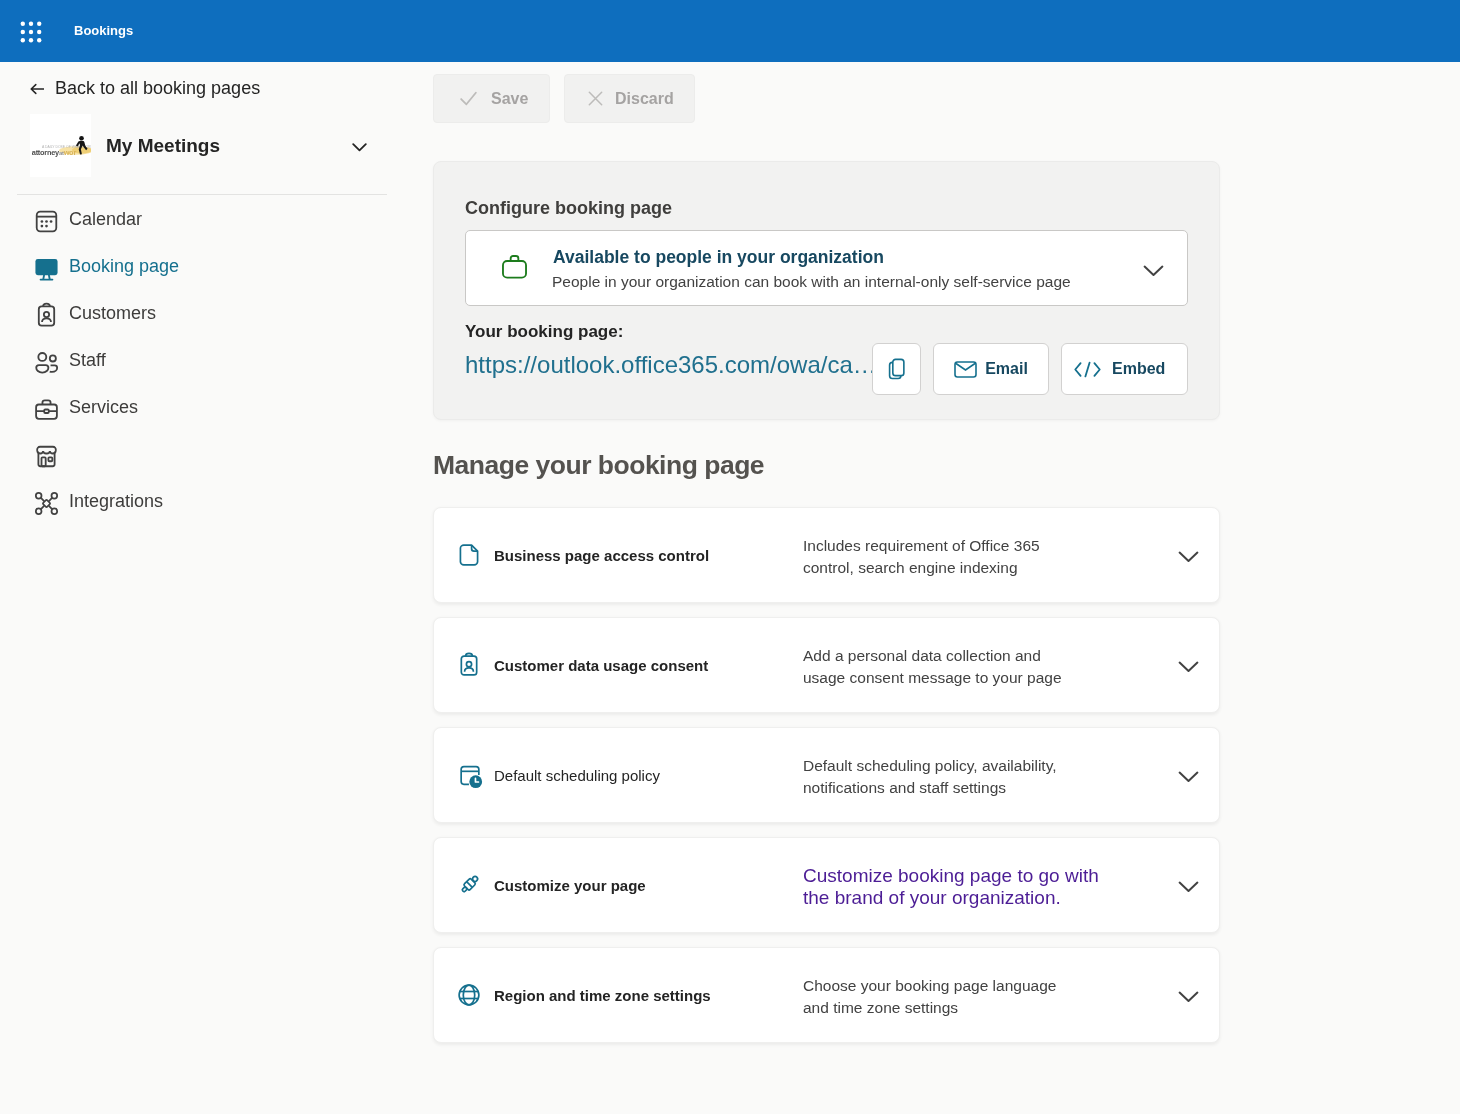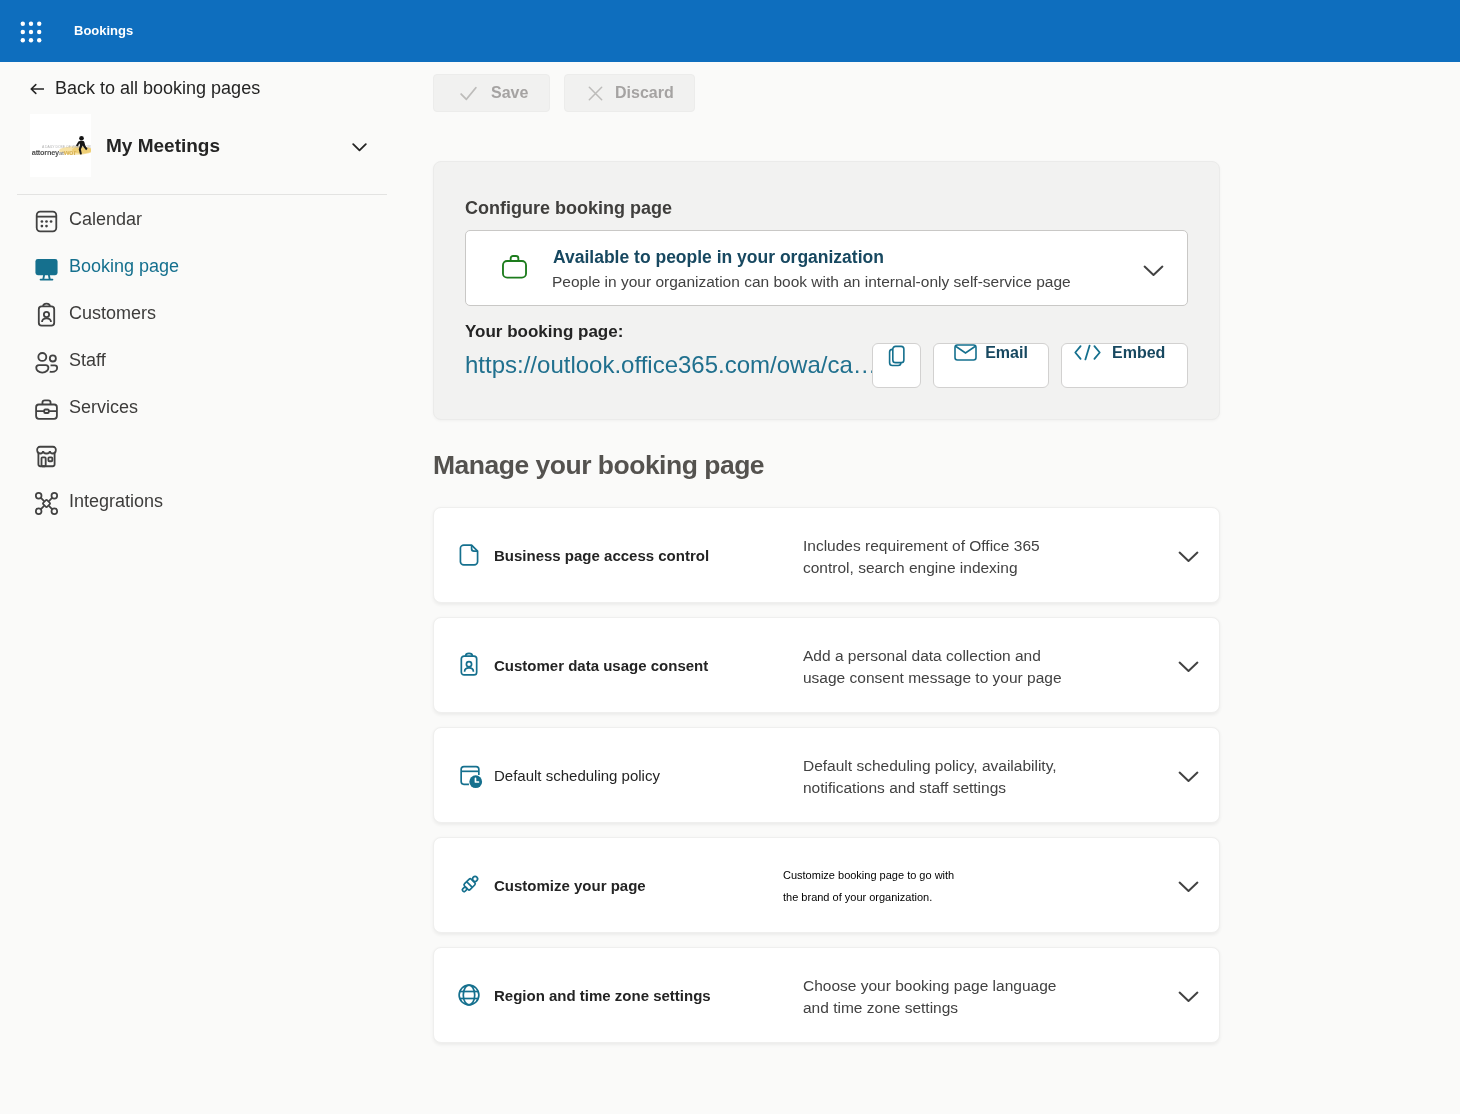--- a/index.html
+++ b/index.html
@@ -14,34 +14,34 @@
 #backarrow { position:absolute; left:26px; top:80px; }
 #logo { position:absolute; left:30px; top:114px; width:61px; height:63px; background:#fff; }
 #brand { position:absolute; left:106px; top:135px; font-size:19px; font-weight:bold; color:#242424; }
 #brandchev { position:absolute; left:352px; top:143px; }
 #divider { position:absolute; left:17px; top:194px; width:370px; height:1px; background:#e3e3e2; }
 .nav { position:absolute; left:0; width:420px; height:47px; }
 .nav .ic { position:absolute; left:33px; top:12px; }
 .nav .tx { position:absolute; left:69px; top:0; height:47px; line-height:47px; font-size:18px; color:#3d3c3b; }
 .nav.sel .tx { color:#15708e; }
 
-.cmdbtn { position:absolute; top:74px; height:38px; background:#f1f1f0; border:1px solid #ececeb; border-radius:4px; color:#a5a3a2; font-size:16px; font-weight:bold; display:flex; align-items:center; }
+.cmdbtn { position:absolute; top:74px; height:49px; background:#f1f1f0; border:1px solid #ececeb; border-radius:4px; color:#a5a3a2; font-size:16px; font-weight:bold; display:flex; align-items:center; }
 #savebtn { left:433px; width:117px; }
 #discbtn { left:564px; width:131px; }
 
 #panel { position:absolute; left:433px; top:161px; width:787px; height:259px; background:#f2f2f1; border:1px solid #ebebea; border-radius:8px; box-shadow:0 1px 3px rgba(0,0,0,0.04); }
 #cfg-t { position:absolute; left:465px; top:198px; font-size:18px; font-weight:bold; color:#3f3e3c; }
 #selbox { position:absolute; left:465px; top:230px; width:723px; height:76px; background:#fff; border:1px solid #c9c8c6; border-radius:5px; }
 #sel-title { position:absolute; left:553px; top:247px; font-size:17.5px; font-weight:bold; color:#174860; }
 #sel-sub { position:absolute; left:552px; top:273px; font-size:15.5px; color:#424242; }
 #sel-brief { position:absolute; left:501px; top:254px; }
 #sel-chev { position:absolute; left:1143px; top:265px; }
 #ybp { position:absolute; left:465px; top:322px; font-size:17px; font-weight:bold; color:#242424; }
 #url { position:absolute; left:465px; top:351px; font-size:24px; color:#20708e; }
-.wbtn { position:absolute; top:343px; height:45px; background:#fff; border:1px solid #d2d1d0; border-radius:6px; display:flex; justify-content:center; font-size:16px; font-weight:bold; color:#174860; }
+.wbtn { position:absolute; top:343px; height:52px; background:#fff; border:1px solid #d2d1d0; border-radius:6px; display:flex; align-items:center; justify-content:center; font-size:16px; font-weight:bold; color:#174860; }
 #copybtn { left:872px; width:49px; }
 #emailbtn { left:933px; width:116px; }
 #embedbtn { left:1061px; width:127px; font-size:16px; justify-content:flex-start; padding-left:11px; }
 
 #manage { position:absolute; left:433px; top:450px; font-size:26.5px; font-weight:bold; color:#54524f; letter-spacing:-0.5px; }
 .card { position:absolute; left:433px; width:787px; height:96px; background:#fff; border:1px solid #efefee; border-radius:8px; box-shadow:0 1.6px 3.6px rgba(0,0,0,0.06); }
 </style>
 </head>
 <body>
 <div id="hdr">
@@ -266,21 +266,21 @@
 <div class="card" style="top:837px"></div>
 <svg class="abs" style="left:456px;top:872px" width="26" height="26" viewBox="0 0 20 20">
     <g transform="rotate(45 10 10)" stroke="#15708e" stroke-width="1.3" fill="none" stroke-linejoin="round">
       <circle cx="10" cy="3.4" r="1.9"></circle>
       <rect x="6.9" y="5.6" width="6.2" height="7.4" rx="1.3"></rect>
       <line x1="6.9" y1="9.5" x2="13.1" y2="9.5"></line>
       <rect x="8.7" y="13" width="2.6" height="3.6" rx="1.1"></rect>
     </g>
   </svg>
 <div class="abs" style="left:494px;top:877px;font-size:15px;font-weight:bold;color:#242424">Customize your page</div>
-<div class="abs" style="left:783px;top:865px;font-size:11px;color:#000000;line-height:21.5px">Customize booking page to go with<br>the brand of your organization.</div>
+<div class="abs" style="left:803px;top:865px;font-size:19px;color:#4c1d95;line-height:21.5px">Customize booking page to go with<br>the brand of your organization.</div>
 <svg class="abs" style="left:1178px;top:881px" width="21" height="12" viewBox="0 0 21 12">
     <path d="M1.6 1.6 L10.5 10 L19.4 1.6" stroke="#424242" stroke-width="2" fill="none" stroke-linecap="round" stroke-linejoin="round"></path>
   </svg>
 
 <div class="card" style="top:947px"></div>
 <svg class="abs" style="left:456px;top:982px" width="26" height="26" viewBox="0 0 20 20">
     <g stroke="#15708e" stroke-width="1.3" fill="none">
       <circle cx="10" cy="10" r="7.6"></circle>
       <ellipse cx="10" cy="10" rx="4.4" ry="7.6"></ellipse>
       <line x1="2.7" y1="7.3" x2="17.3" y2="7.3"></line>

